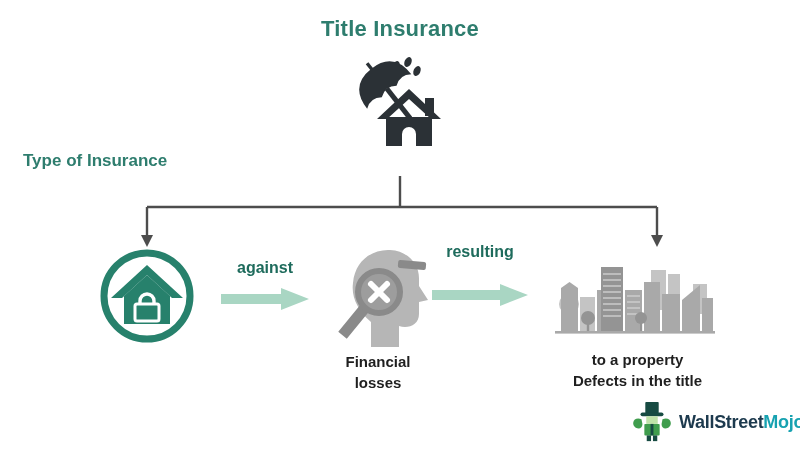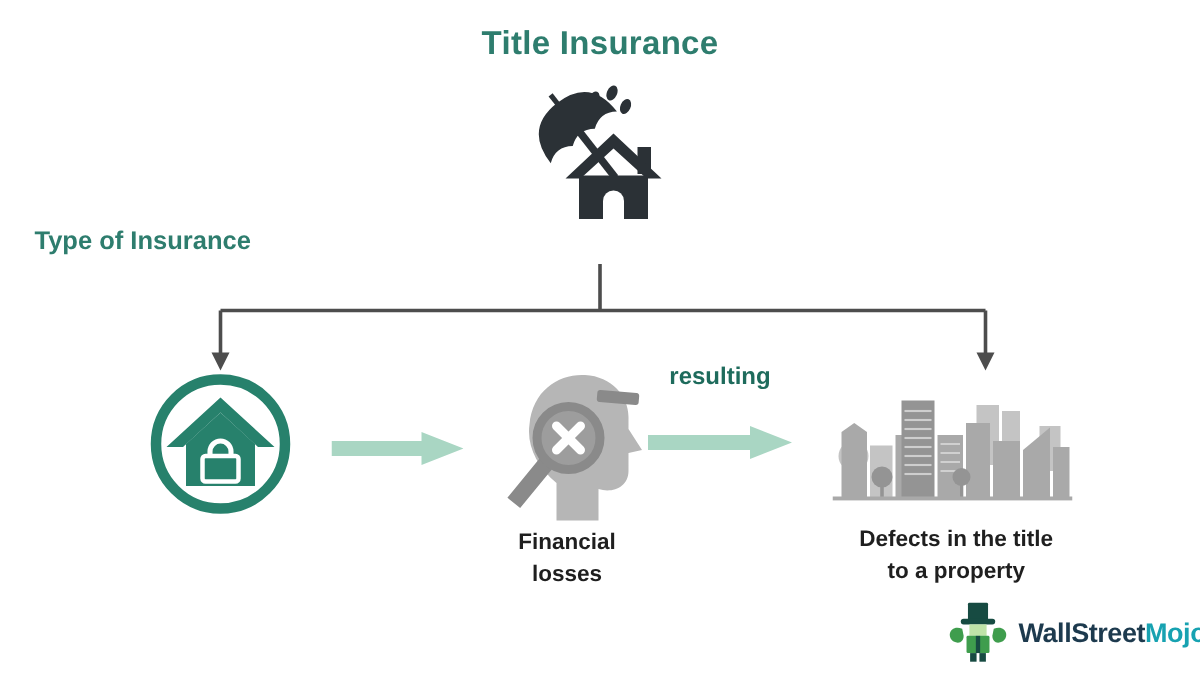--- a/index.html
+++ b/index.html
@@ -97,20 +97,21 @@
   </svg>
 
   <svg class="node-icon" style="left:97px; top:246px;" width="100" height="100" viewBox="0 0 100 100" aria-hidden="true">
     <circle cx="50" cy="50" r="43" fill="#ffffff" class="stroke-teal" stroke-width="7"></circle>
     <path class="fill-teal" d="M50,19 L14,52 L25,52 L50,29 L75,52 L86,52 Z"></path>
     <polygon class="fill-teal" points="27,50 50,29 73,50 73,78 27,78"></polygon>
     <path d="M43,59 v-4 a7,7 0 0 1 14,0 v4" fill="none" stroke="#ffffff" stroke-width="3.4"></path>
     <rect x="38" y="58" width="24" height="17" rx="2" class="fill-teal" stroke="#ffffff" stroke-width="3"></rect>
   </svg>
 
+  <div class="edge-label" style="left:215px; top:257px; width:100px;">against</div>
   <svg class="block-arrow" style="left:221px; top:288px;" width="88" height="22" viewBox="0 0 88 22" aria-hidden="true">
     <polygon class="fill-arrow" points="0,6 60,6 60,0 88,11 60,22 60,16 0,16"></polygon>
   </svg>
 
   <svg class="node-icon" style="left:338px; top:245px;" width="94" height="103" viewBox="0 0 94 103" aria-hidden="true">
     <path fill="var(--head_gray)" d="M33,102 L33,77 C20,66 13,52 15,38 C17,15 35,4 52,5 C70,6 81,19 81,33 L81,41 L90,55 L81,57 L81,69 C81,80 70,84 61,81 L61,102 Z"></path>
     <rect x="60" y="16" width="28" height="8" rx="2" fill="var(--gray_dark)" transform="rotate(5 74 20)"></rect>
     <line x1="26" y1="64" x2="8" y2="86" stroke="var(--gray_dark)" stroke-width="11" stroke-linecap="square"></line>
     <circle cx="41" cy="47" r="21" fill="var(--lens_gray)" stroke="var(--gray_dark)" stroke-width="6"></circle>
     <g stroke="#ffffff" stroke-width="6" stroke-linecap="round">
@@ -166,22 +167,22 @@
     </g>
   </svg>
 
 
   <div class="node-label" style="left:323px; top:351px; width:110px;">
     <div>Financial</div>
     <div>losses</div>
   </div>
 
   <div class="node-label" style="left:550px; top:349px; width:175px;">
+    <div>to a property</div>
     <div>Defects in the title</div>
-    <div>to a property</div>
   </div>
 
   <div class="logo">
     <svg width="44" height="44" viewBox="0 0 46 46" aria-hidden="true">
       <path d="M12,20 C3,17 1,26 6,29 C10,31 13,29 13,25 Z" fill="var(--logo_green)"></path>
       <path d="M34,20 C43,17 45,26 40,29 C36,31 33,29 33,25 Z" fill="var(--logo_green)"></path>
       <rect x="16" y="2" width="14" height="12" rx="1" fill="var(--logo_dark_green)"></rect>
       <rect x="11" y="13" width="24" height="4" rx="2" fill="var(--logo_dark_green)"></rect>
       <rect x="17" y="17" width="12" height="8" fill="var(--logo_face)"></rect>
       <rect x="15" y="25" width="16" height="12" rx="1" fill="var(--logo_green)"></rect>

